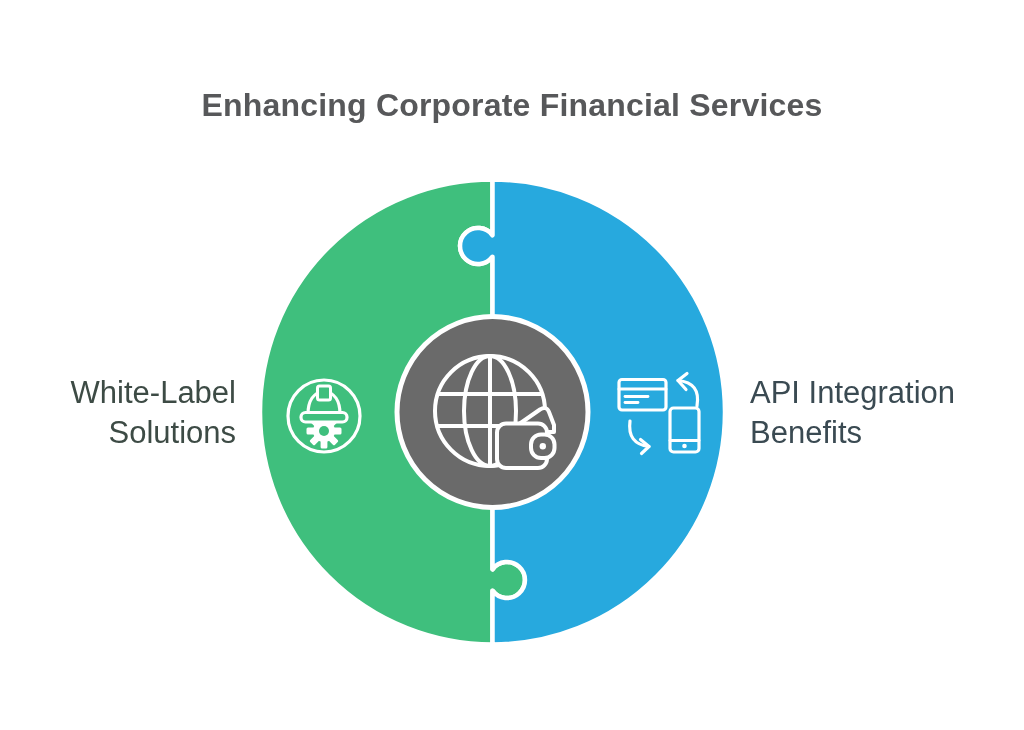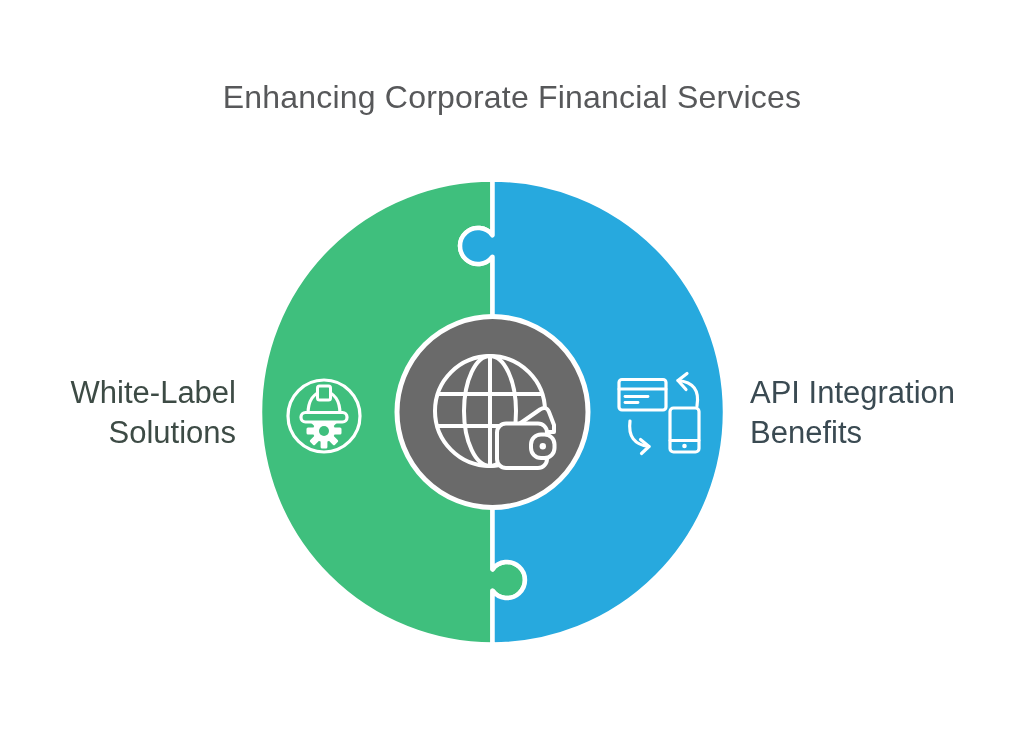--- a/index.html
+++ b/index.html
@@ -14,24 +14,24 @@
   .stage {
     position: relative;
     width: 1024px;
     height: 730px;
   }
   .title {
     position: absolute;
     left: 0;
     right: 0;
     top: 77px;
-    margin: 0;
+    margin: 8px;
     text-align: center;
     font-size: 32px;
-    font-weight: 400;
+    font-weight: 700;
     line-height: 40px;
     color: var(--title-text, #57585a);
     letter-spacing: 0.2px;
   }
   .seg-label {
     position: absolute;
     font-size: 31px;
     font-weight: 400;
     line-height: 40px;
     top: 373px;

